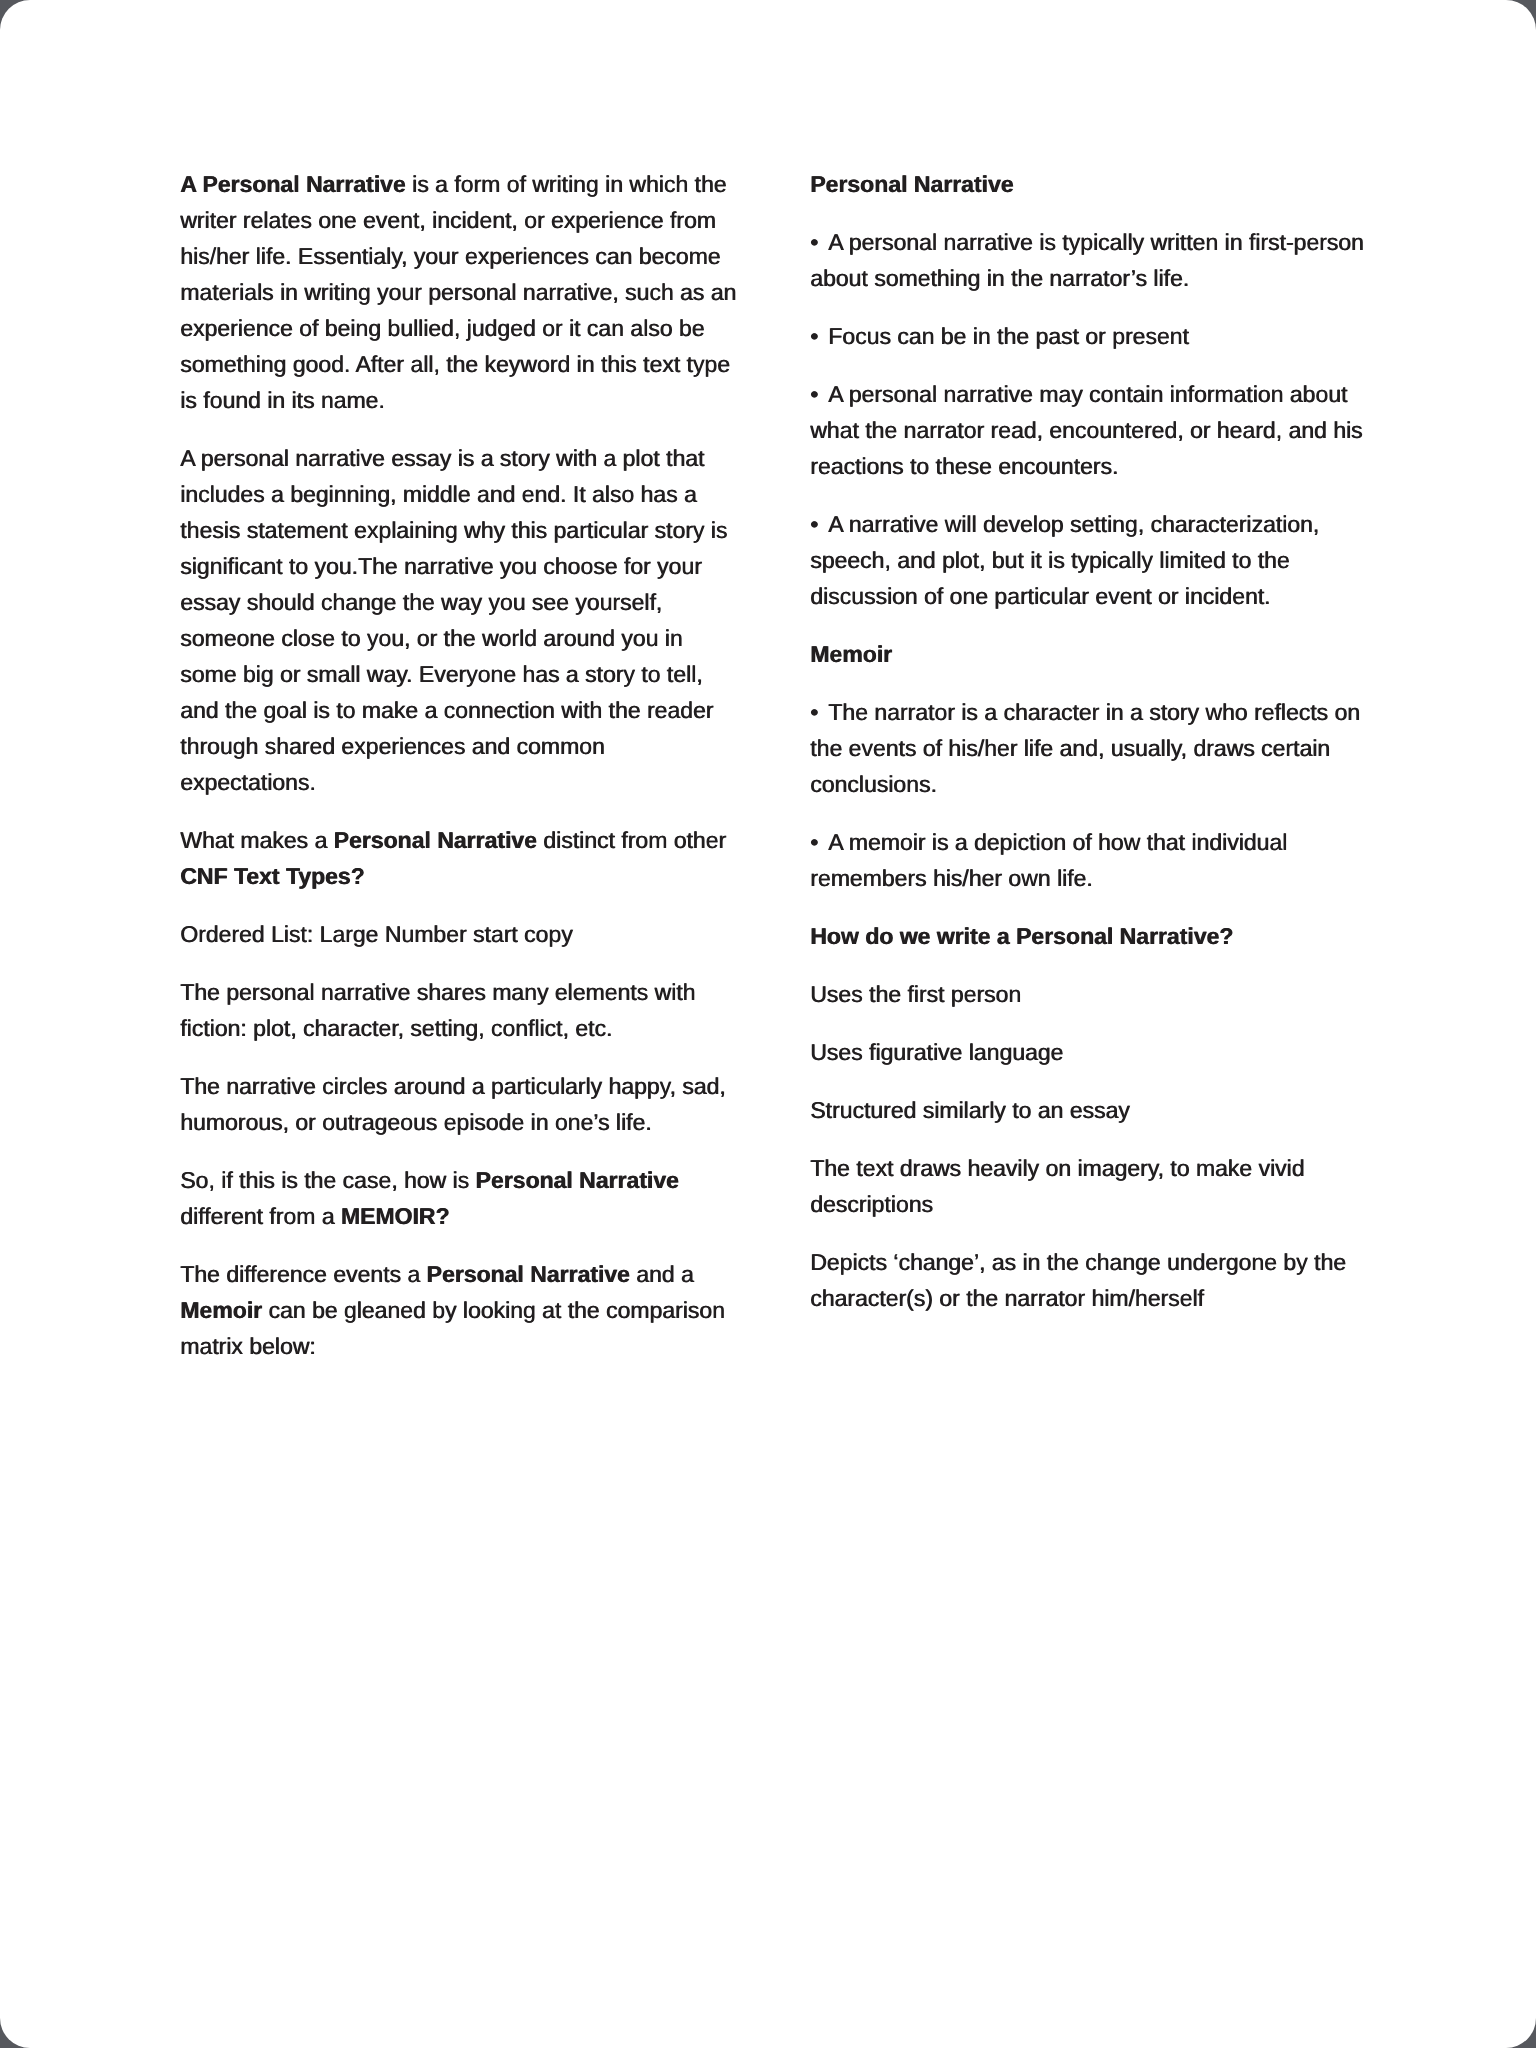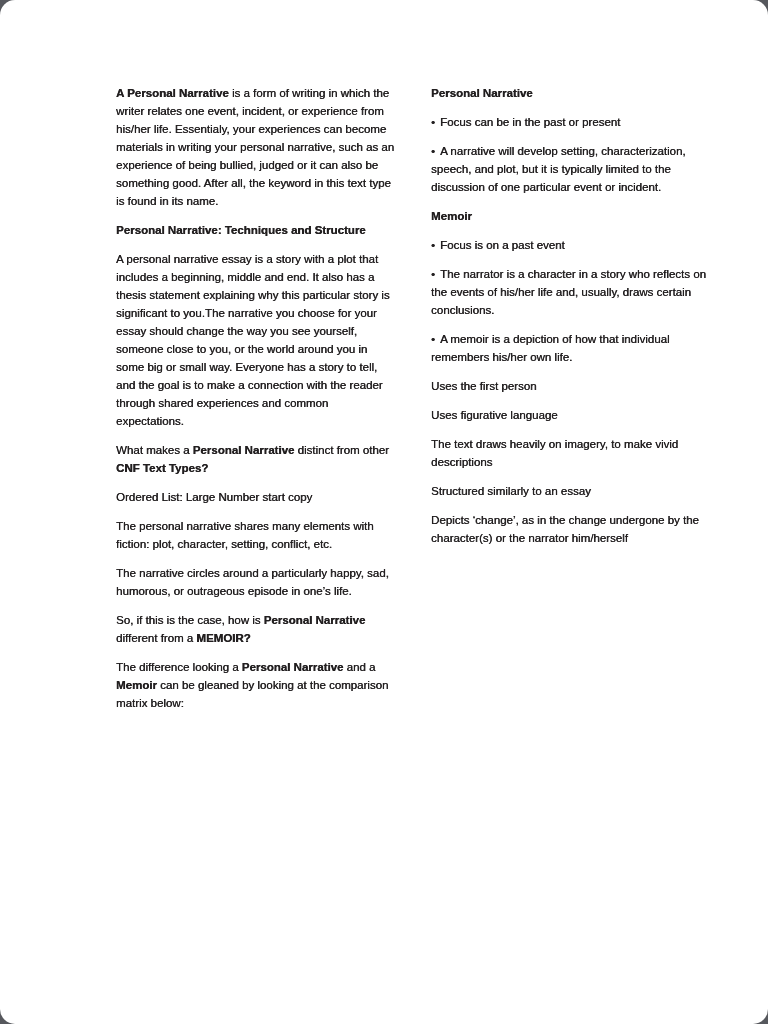--- a/index.html
+++ b/index.html
@@ -11,21 +11,21 @@
   }
   .page {
     position: absolute;
     inset: 0;
     background: #ffffff;
     border-radius: 15px;
     overflow: hidden;
   }
   .content {
     display: flex;
-    padding: 84px 80px 0 116px;
+    padding: 84px 80px 0 90px;
     gap: 33px;
   }
   .col {
     flex: 0 0 282px;
     width: 282px;
     color: #221f20;
     font-size: 11.5px;
     line-height: 18px;
   }
   .para {
@@ -39,55 +39,56 @@
 </head>
 <body>
 
 <div class="page">
   <div class="content">
 
     <div class="col">
 
       <p class="para"><span class="b">A Personal Narrative</span><span> is a form of writing in which the writer relates one event, incident, or experience from his/her life. Essentialy, your experiences can become materials in writing your personal narrative, such as an experience of being bullied, judged or it can also be something good. After all, the keyword in this text type is found in its name.</span></p>
 
-      <p class="para heading">Personal Narrative: Techniques and Structure</p>
 
       <p class="para">A personal narrative essay is a story with a plot that includes a beginning, middle and end. It also has a thesis statement explaining why this particular story is significant to you.The narrative you choose for your essay should change the way you see yourself, someone close to you, or the world around you in some big or small way. Everyone has a story to tell, and the goal is to make a connection with the reader through shared experiences and common expectations.</p>
 
       <p class="para"><span>What makes a </span><span class="b">Personal Narrative</span><span> distinct from other </span><span class="b">CNF Text Types?</span></p>
 
 
       <p class="para">Ordered List: Large Number start copy</p>
 
 
       <p class="para">The personal narrative shares many elements with fiction: plot, character, setting, conflict, etc.</p>
 
       <p class="para">The narrative circles around a particularly happy, sad, humorous, or outrageous episode in one’s life.</p>
 
       <p class="para"><span>So, if this is the case, how is </span><span class="b">Personal Narrative</span><span> different from a </span><span class="b">MEMOIR?</span></p>
 
-      <p class="para"><span>The difference looking a </span><span class="b">Personal Narrative</span><span> and a </span><span class="b">Memoir</span><span> can be gleaned by looking at the comparison matrix below:</span></p>
+      <p class="para"><span>The difference events a </span><span class="b">Personal Narrative</span><span> and a </span><span class="b">Memoir</span><span> can be gleaned by looking at the comparison matrix below:</span></p>
 
     </div>
 
     <div class="col">
 
       <p class="para heading">Personal Narrative</p>
 
+      <p class="para"><span class="dot">•</span><span>A personal narrative is typically written in first-person about something in the narrator’s life.</span></p>
       <p class="para"><span class="dot">•</span><span>Focus can be in the past or present</span></p>
+      <p class="para"><span class="dot">•</span><span>A personal narrative may contain information about what the narrator read, encountered, or heard, and his reactions to these encounters.</span></p>
       <p class="para"><span class="dot">•</span><span>A narrative will develop setting, characterization, speech, and plot, but it is typically limited to the discussion of one particular event or incident.</span></p>
 
       <p class="para heading">Memoir</p>
 
-      <p class="para"><span class="dot">•</span><span>Focus is on a past event</span></p>
       <p class="para"><span class="dot">•</span><span>The narrator is a character in a story who reflects on the events of his/her life and, usually, draws certain conclusions.</span></p>
       <p class="para"><span class="dot">•</span><span>A memoir is a depiction of how that individual remembers his/her own life.</span></p>
 
+      <p class="para heading">How do we write a Personal Narrative?</p>
 
       <p class="para">Uses the first person</p>
       <p class="para">Uses figurative language</p>
+      <p class="para">Structured similarly to an essay</p>
       <p class="para">The text draws heavily on imagery, to make vivid descriptions</p>
-      <p class="para">Structured similarly to an essay</p>
       <p class="para">Depicts ‘change’, as in the change undergone by the character(s) or the narrator him/herself</p>
 
     </div>
   </div>
 </div>
 
 </body></html>

